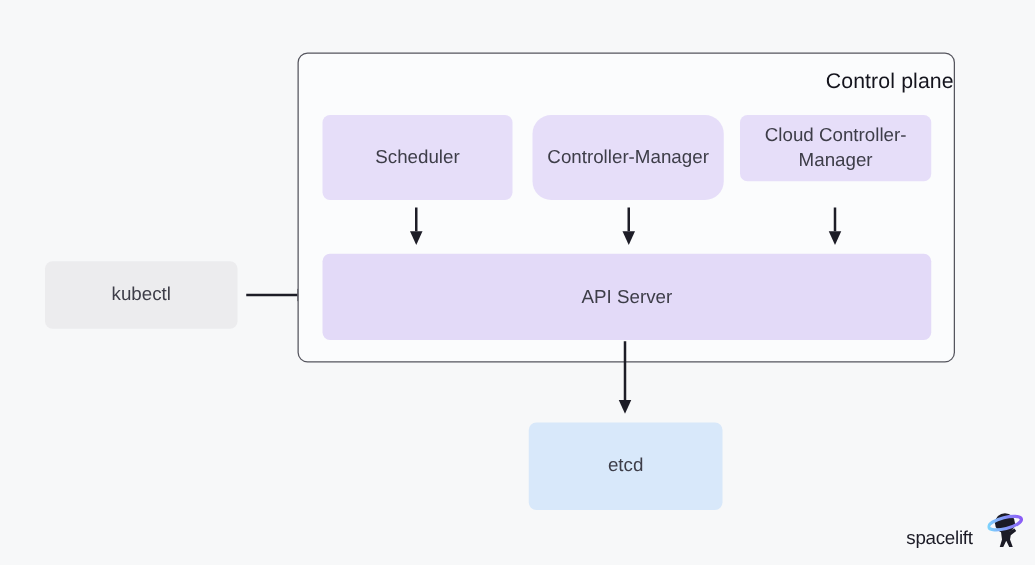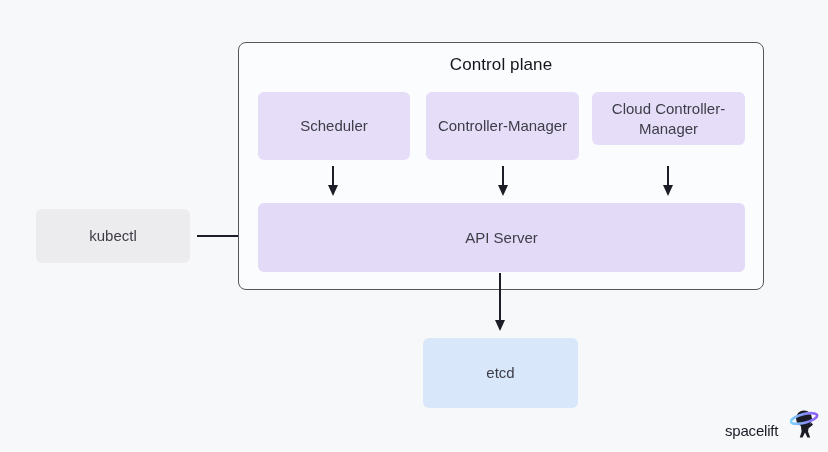--- a/index.html
+++ b/index.html
@@ -28,21 +28,21 @@
     box-sizing: border-box;
     border: 1.5px solid var(--border, #55555e);
     border-radius: 8px;
     background: var(--plane-bg, #fbfcfd);
   }
   .control-plane-title {
     position: absolute;
     left: 0;
     right: 0;
     top: 12px;
-    text-align: center;
+    text-align: right;
     font-size: 17px;
     font-weight: 500;
     letter-spacing: 0.1px;
     color: var(--title-text, #14141d);
   }
   
   .node {
     position: absolute;
     box-sizing: border-box;
     border-radius: 6px;
@@ -54,21 +54,21 @@
     line-height: 1.3;
     color: var(--node-text, #3d3d48);
     padding: 4px 10px;
   }
   .node.purple { background: var(--component-fill, #e6def9); }
   .node.purple-deep { background: var(--api-fill, #e3daf8); text-align: right; }
   .node.gray { background: var(--kubectl-fill, #ececee); }
   .node.blue { background: var(--etcd-fill, #d8e8fa); text-align: right; }
 
   .node-scheduler { left: 258px; top: 92px; width: 152px; height: 68px; }
-  .node-controller-manager { left: 426px; top: 92px; width: 153px; height: 68px; }
+  .node-controller-manager { left: 426px; top: 92px; width: 153px; height: 68px; border-radius: 15px; }
   .node-cloud-controller-manager { left: 592px; top: 92px; width: 153px; height: 53px; }
   .node-api-server { left: 258px; top: 203px; width: 487px; height: 69px; }
   .node-kubectl { left: 36px; top: 209px; width: 154px; height: 54px; justify-content: center; }
   .node-etcd { left: 423px; top: 338px; width: 155px; height: 70px; }
 
   
   .arrow-down {
     position: absolute;
     width: 10px;
     display: flex;

